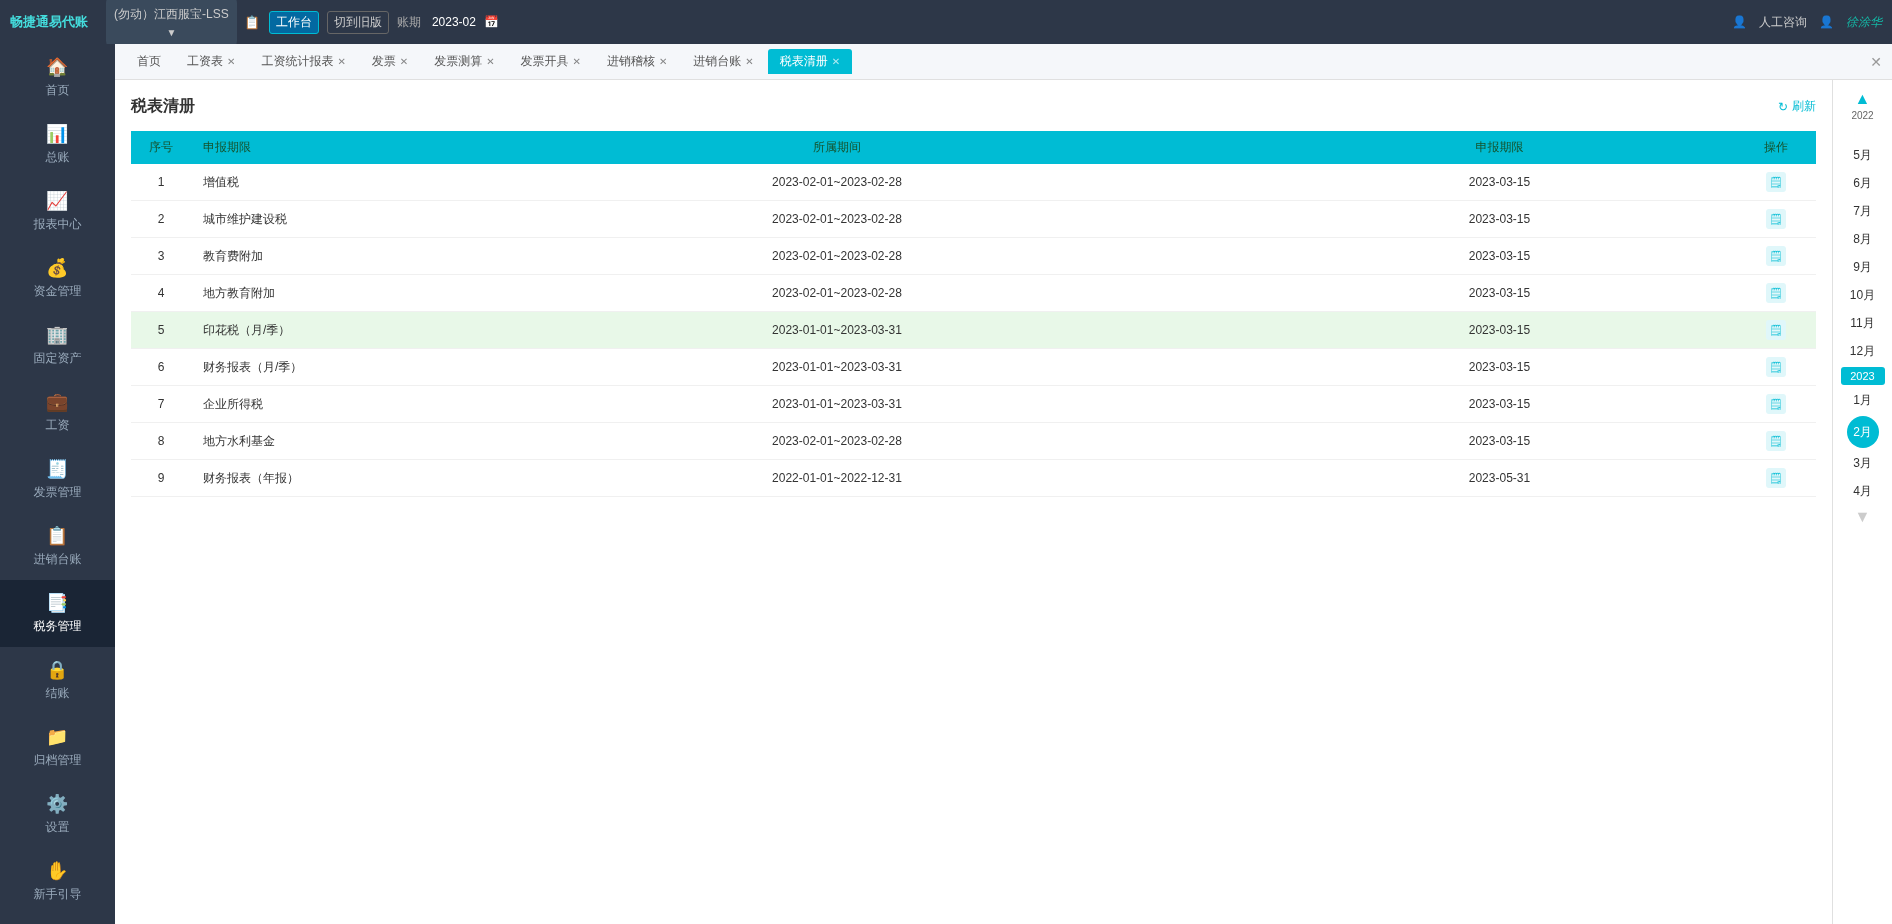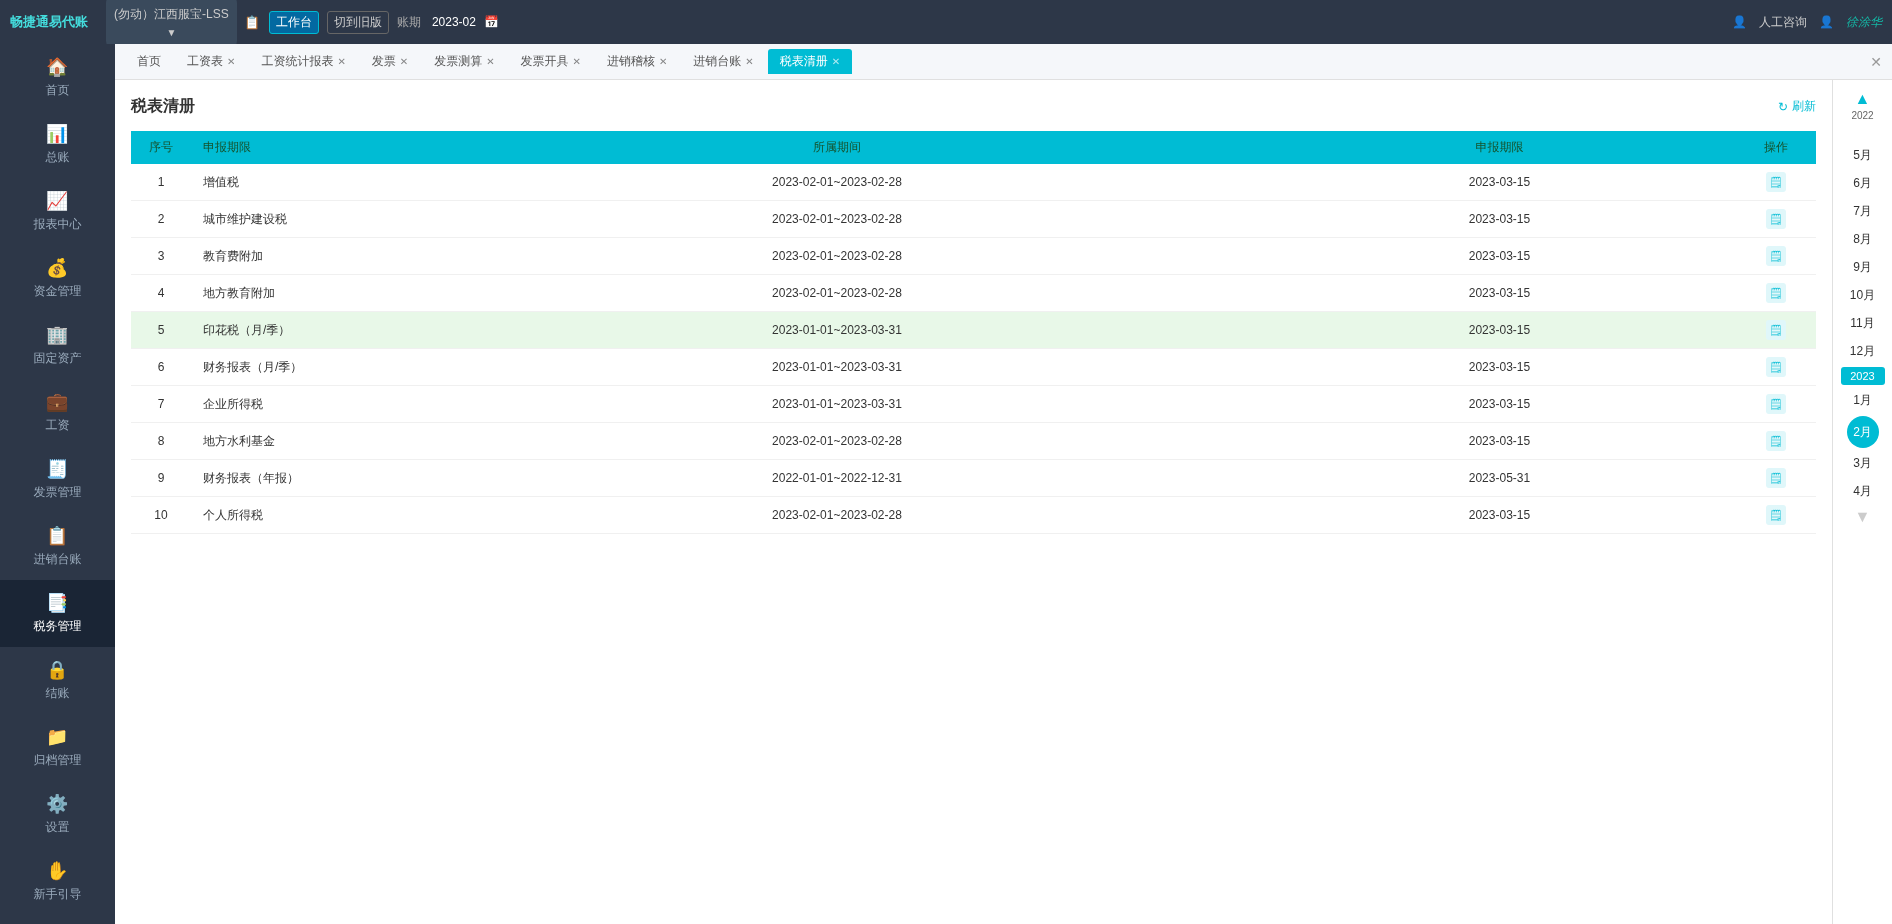--- a/index.html
+++ b/index.html
@@ -271,27 +271,20 @@
     <td class="left">地方水利基金</td>
     <td>2023-02-01~2023-02-28</td>
     <td>2023-03-15</td>
     <td><span class="action-icon">🗒</span></td>
   </tr>
               <tr>
     <td>9</td>
     <td class="left">财务报表（年报）</td>
     <td>2022-01-01~2022-12-31</td>
     <td>2023-05-31</td>
-    <td><span class="action-icon">🗒</span></td>
-  </tr>
-              <tr>
-    <td>10</td>
-    <td class="left">个人所得税</td>
-    <td>2023-02-01~2023-02-28</td>
-    <td>2023-03-15</td>
     <td><span class="action-icon">🗒</span></td>
   </tr>
             </tbody>
         </table>
 
       </div>
 
       <div class="right-panel">
         <div class="nav-arrow">▲</div>
         <div class="right-panel-year">2022</div>

